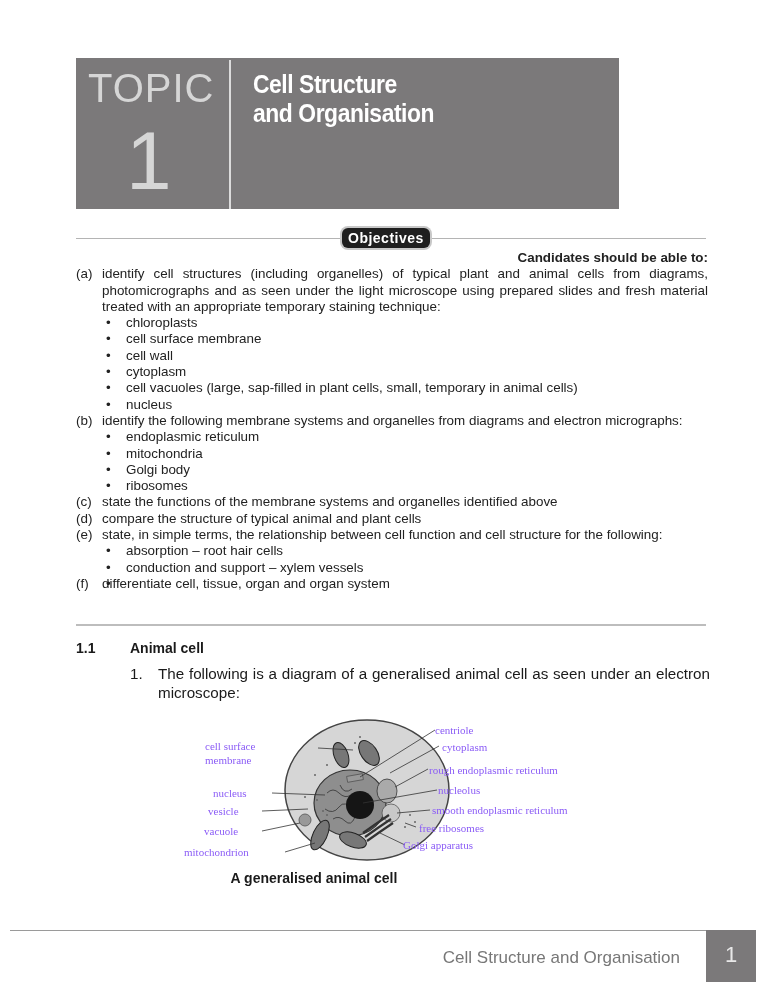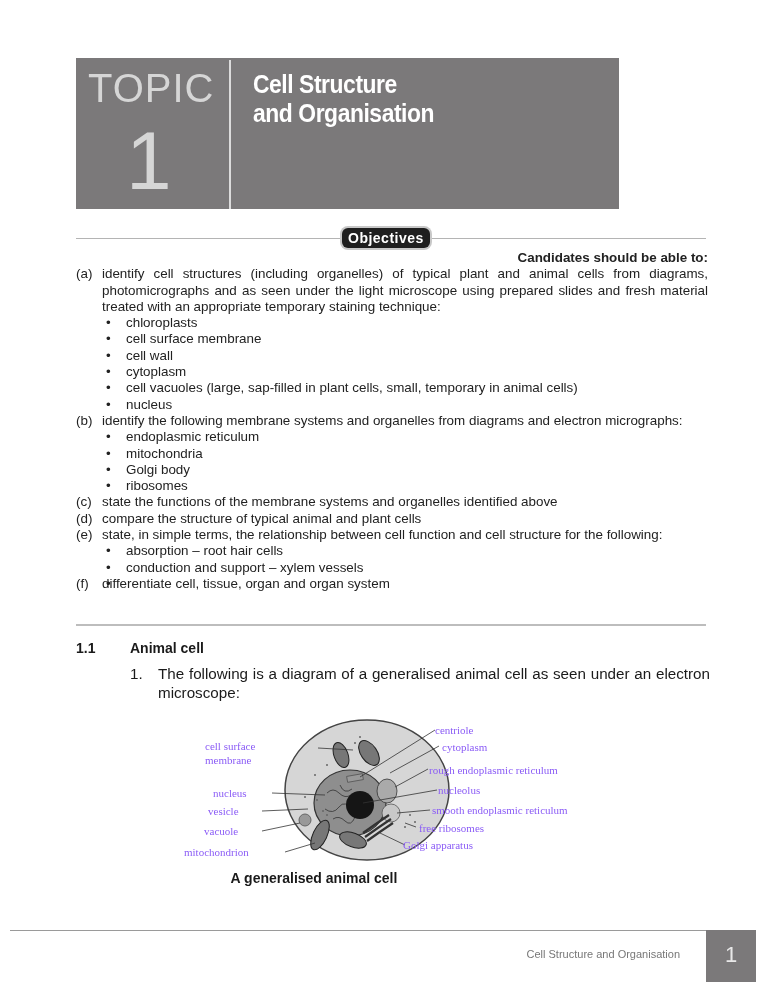--- a/index.html
+++ b/index.html
@@ -27,21 +27,21 @@
   .sec-head .num { display:inline-block; width:54px; }
   .para { position:absolute; left:130px; top:664px; width:580px; font-size:15.2px; line-height:19px; }
   .para .n { position:absolute; left:0; }
   .para .t { display:block; margin-left:28px; text-align:justify; text-align-last:left; }
 
   .diagram { position:absolute; left:175px; top:715px; width:480px; height:150px; }
   .diagram .lab { position:absolute; font-size:11px; line-height:15px; color:#8b5cf6; white-space:nowrap;font-family:Liberation Serif, serif; }
   .caption { position:absolute; left:0; width:628px; top:870px; text-align:center; font-size:14px; font-weight:bold; }
 
   .foot-rule { position:absolute; left:10px; top:930px; width:696px; height:1px; background:#9a9a9a; }
-  .foot-text { position:absolute; right:88px; top:948px; font-size:11px; color:#777; }
+  .foot-text { position:absolute; right:88px; top:948px; font-size:17px; color:#777; }
   .foot-box { position:absolute; left:706px; top:930px; width:50px; height:52px; background:#7b797a; color:#e8e8e8; font-size:22px; text-align:center; line-height:50px; }
 </style>
 </head>
 <body>
 
 <div class="banner">
   <div class="topic-word">TOPIC</div>
   <div class="topic-num">1</div>
   <div class="divider"></div>
   <div class="topic-title">

